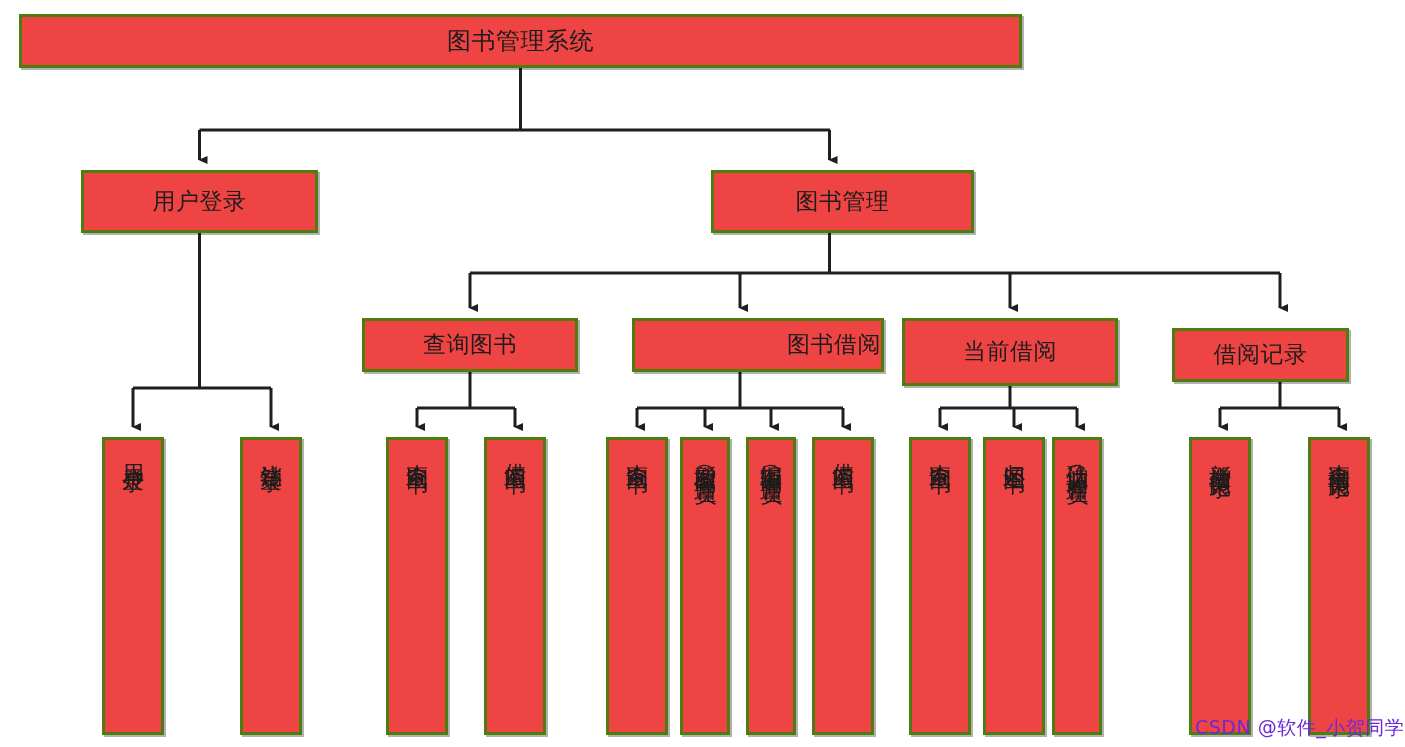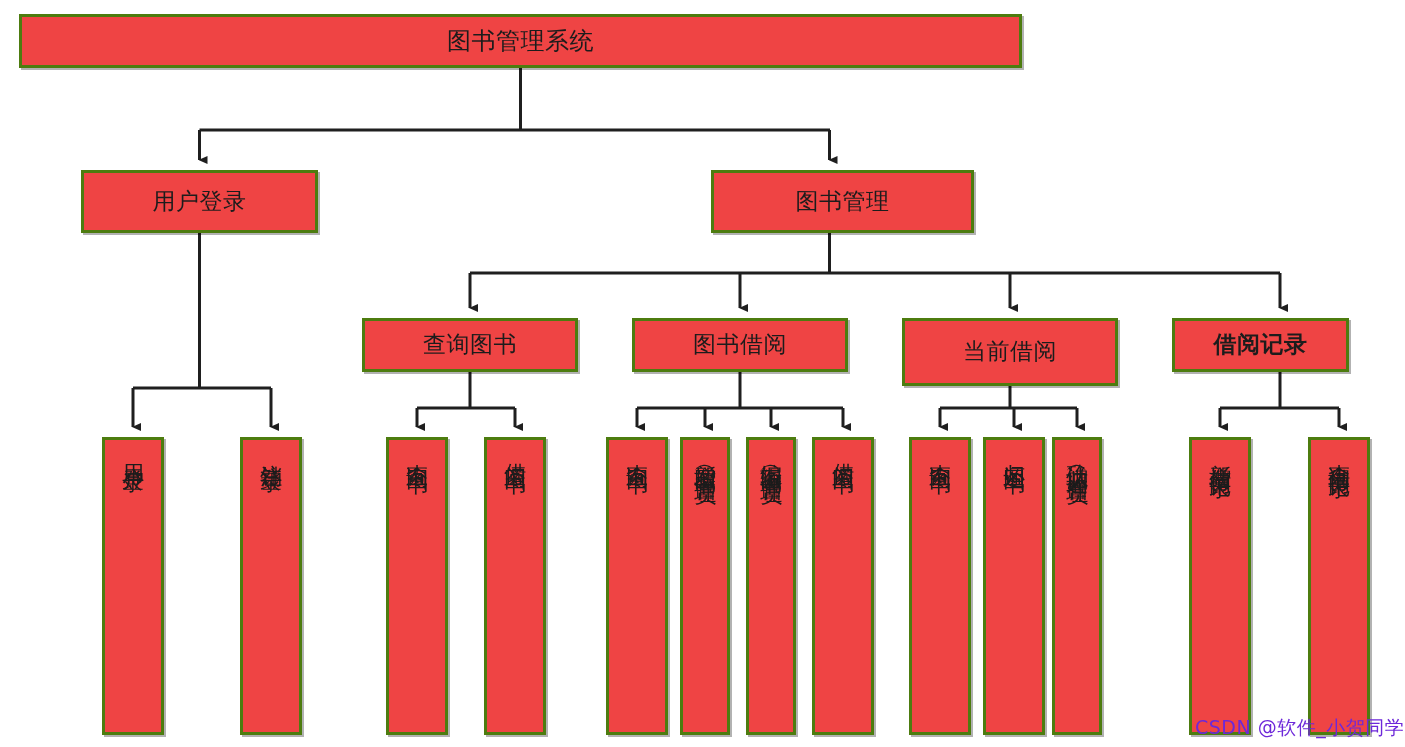--- a/index.html
+++ b/index.html
@@ -133,27 +133,27 @@
   <div class="node-box" style="left: 81px; top: 170px; width: 237px; height: 63px;">
     <span class="node-label">用户登录</span>
   </div>
   <div class="node-box" style="left: 711px; top: 170px; width: 263px; height: 63px;">
     <span class="node-label">图书管理</span>
   </div>
 
   <div class="node-box" style="left: 362px; top: 318px; width: 216px; height: 54px;">
     <span class="node-label">查询图书</span>
   </div>
-  <div class="node-box" style="left: 632px; top: 318px; width: 216px; height: 54px;">
+  <div class="node-box" style="left: 632px; top: 318px; width: 252px; height: 54px; justify-content: flex-end;">
     <span class="node-label">图书借阅</span>
   </div>
   <div class="node-box" style="left: 902px; top: 318px; width: 216px; height: 68px;">
     <span class="node-label">当前借阅</span>
   </div>
-  <div class="node-box" style="left: 1172px; top: 318px; width: 177px; height: 54px; font-weight: bold;">
+  <div class="node-box" style="left: 1172px; top: 328px; width: 177px; height: 54px;">
     <span class="node-label">借阅记录</span>
   </div>
 
   <div class="node-box vertical" style="left: 102px; top: 437px; width: 62px; height: 298px;">
     <span class="node-label">用户登录</span>
   </div>
   <div class="node-box vertical" style="left: 240px; top: 437px; width: 62px; height: 298px;">
     <span class="node-label">注销登录</span>
   </div>
   <div class="node-box vertical" style="left: 386px; top: 437px; width: 62px; height: 298px;">

